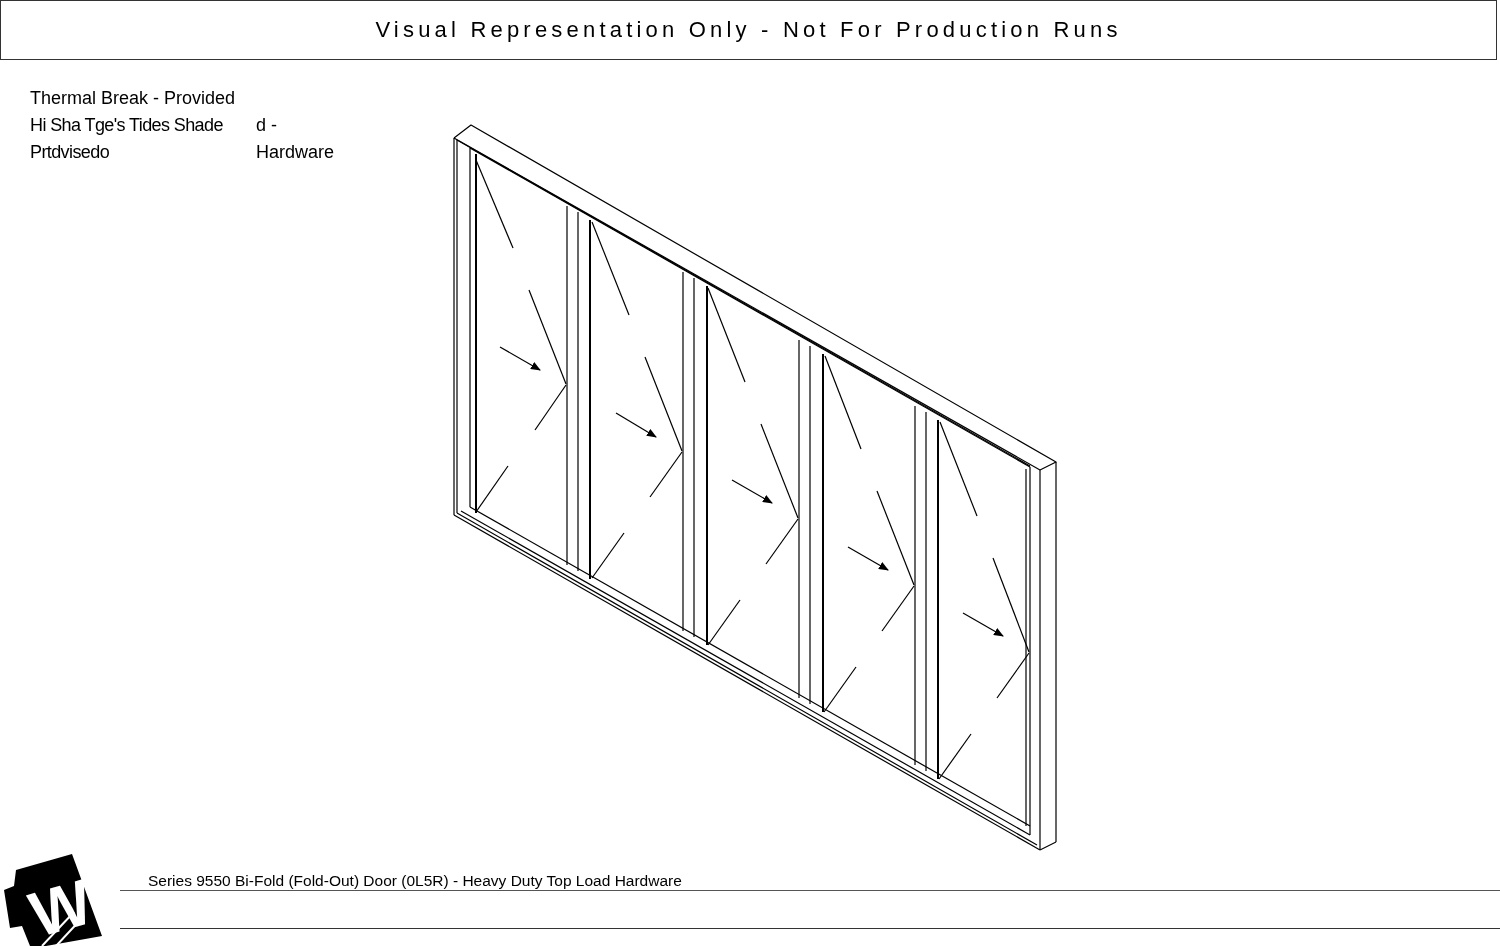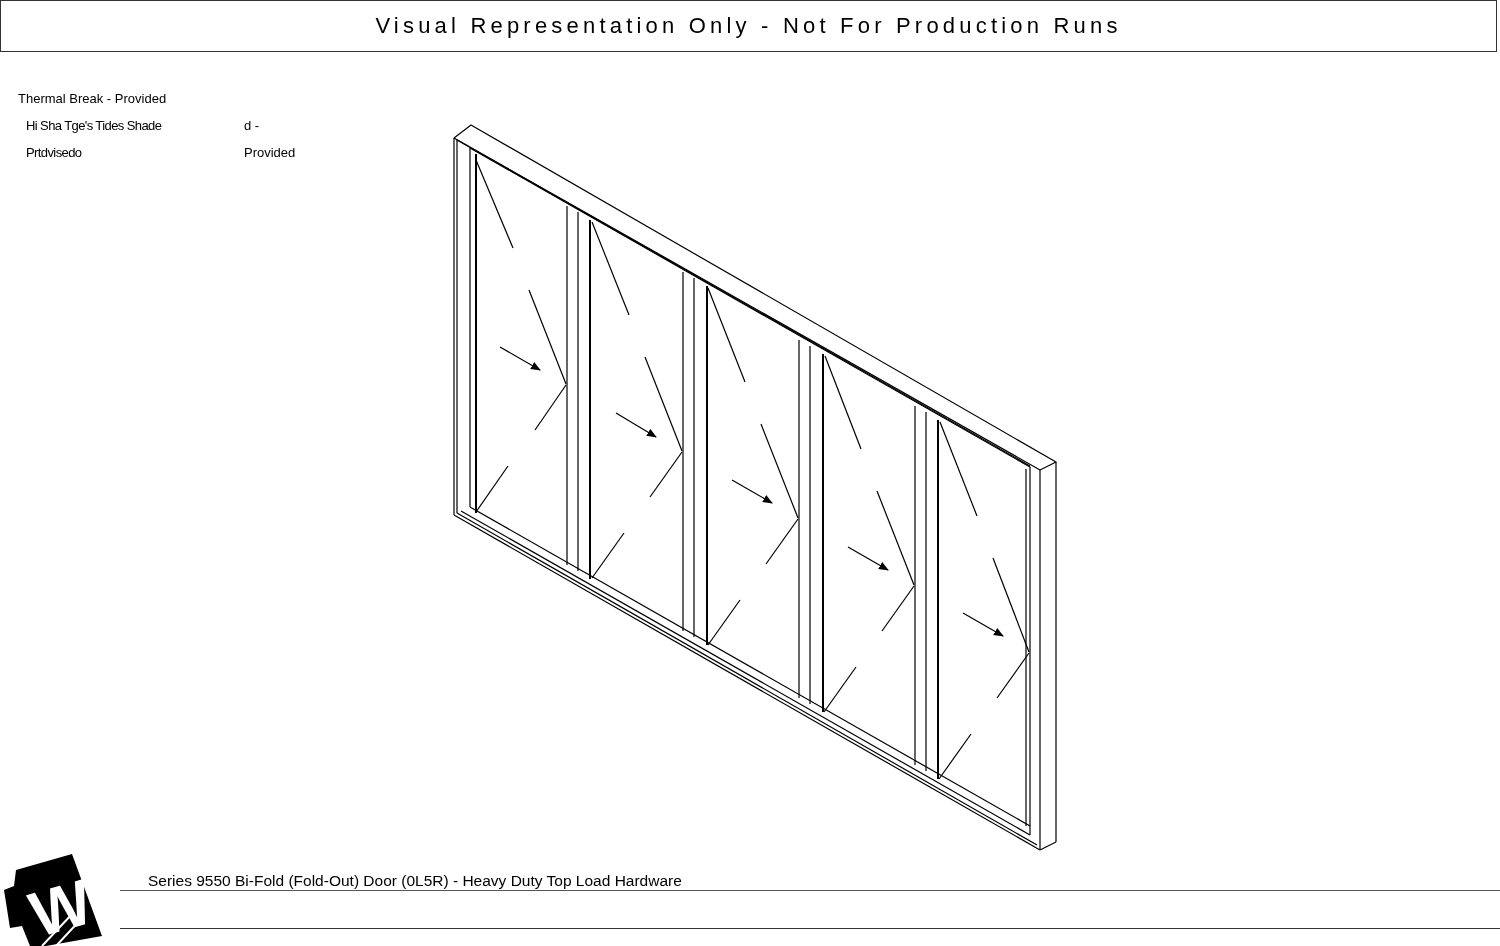--- a/index.html
+++ b/index.html
@@ -1,40 +1,40 @@
 <!DOCTYPE html>
 <html><head>
 <meta charset="utf-8">
 <style>
   html, body { margin:0; padding:0; background:#ffffff; }
   body { width:1500px; height:946px; position:relative; overflow:hidden; font-family:"Liberation Sans", sans-serif; color:#000; }
-  .header { position:absolute; left:0; top:0; width:1497px; height:52px; border:1px solid #333; box-sizing:border-box; display:flex; align-items:center; justify-content:center; }
+  .header { position:absolute; left:0; top:0; width:1497px; height:60px; border:1px solid #333; box-sizing:border-box; display:flex; align-items:center; justify-content:center; }
   .header-title { font-size:22px; letter-spacing:4.2px; color:#000; }
-  .notes { position:absolute; left:18px; top:85px; font-size:13px; line-height:27px; }
+  .notes { position:absolute; left:30px; top:85px; font-size:18px; line-height:27px; }
   .note { white-space:nowrap; position:relative; }
   .overlap { position:relative; height:27px; }
   .overlap span { position:absolute; left:0; top:0; }
   .drawing { position:absolute; left:0; top:0; }
   .logo { position:absolute; left:2px; top:852px; }
   .footer-title { position:absolute; left:120px; top:872px; font-size:15.5px;margin-left:28px; }
   .rule1 { position:absolute; left:120px; top:890px; width:1380px; height:0; border-top:1px solid #555; }
   .rule2 { position:absolute; left:120px; top:928px; width:1380px; height:0; border-top:1px solid #333; }
 </style>
 </head>
 <body>
 
 <div class="header">
   <span class="header-title">Visual Representation Only - Not For Production Runs</span>
 </div>
 
 <div class="notes">
   <div class="note">Thermal Break - Provided</div>
   <div class="overlap">
-    <span style="letter-spacing:-0.6px;margin-left:8px;">Hi Sha Tge's Tides Shade Prtdvisedo</span>
-    <span style="left:226px;">d - Provided</span>
+    <span style="letter-spacing:-0.6px;">Hi Sha Tge's Tides Shade Prtdvisedo</span>
+    <span style="left:226px;">d - Hardware</span>
   </div>
 </div>
 
 <svg class="drawing" width="1500" height="946" viewBox="0 0 1500 946">
   <defs>
     <marker id="ah" markerWidth="10" markerHeight="8" refX="9" refY="4" orient="auto" markerUnits="userSpaceOnUse">
       <path d="M0,0 L10,4 L0,8 Z" fill="#000"></path>
     </marker>
   </defs>
   <g fill="none" stroke="#000" stroke-width="1.2" stroke-linejoin="round">

